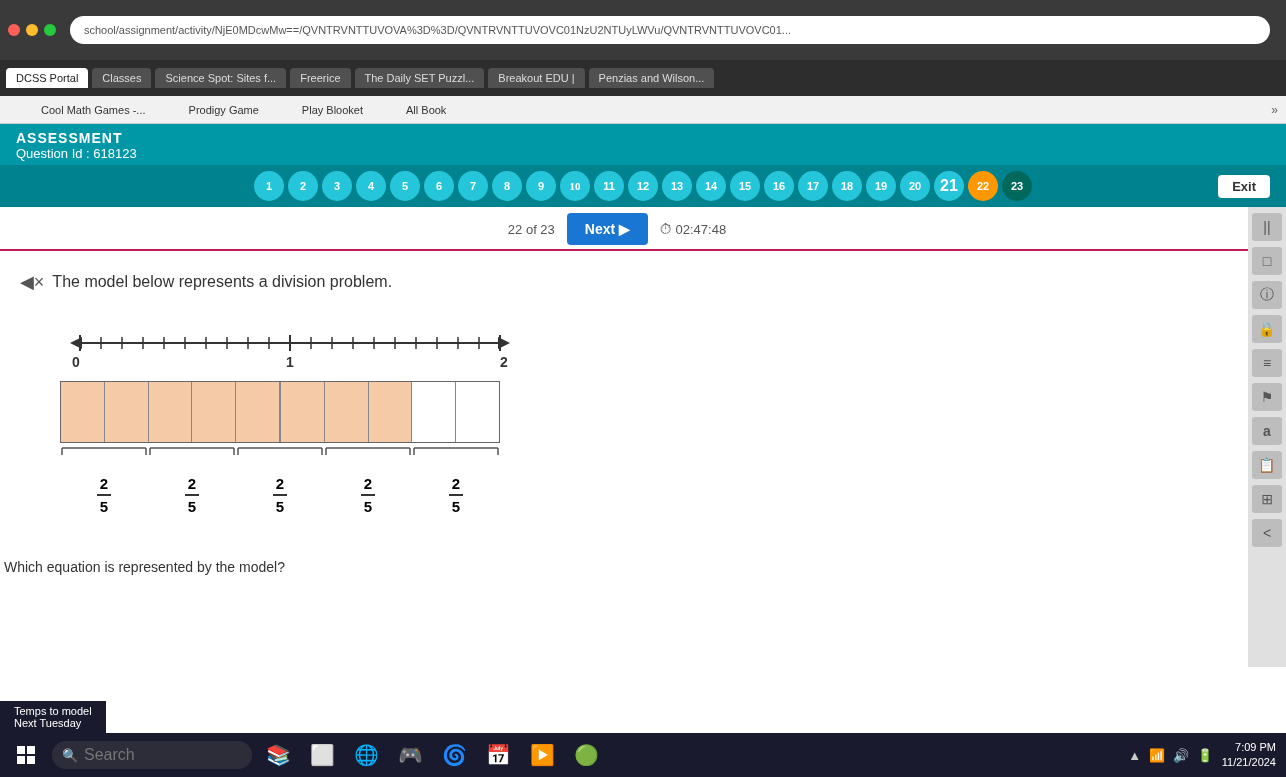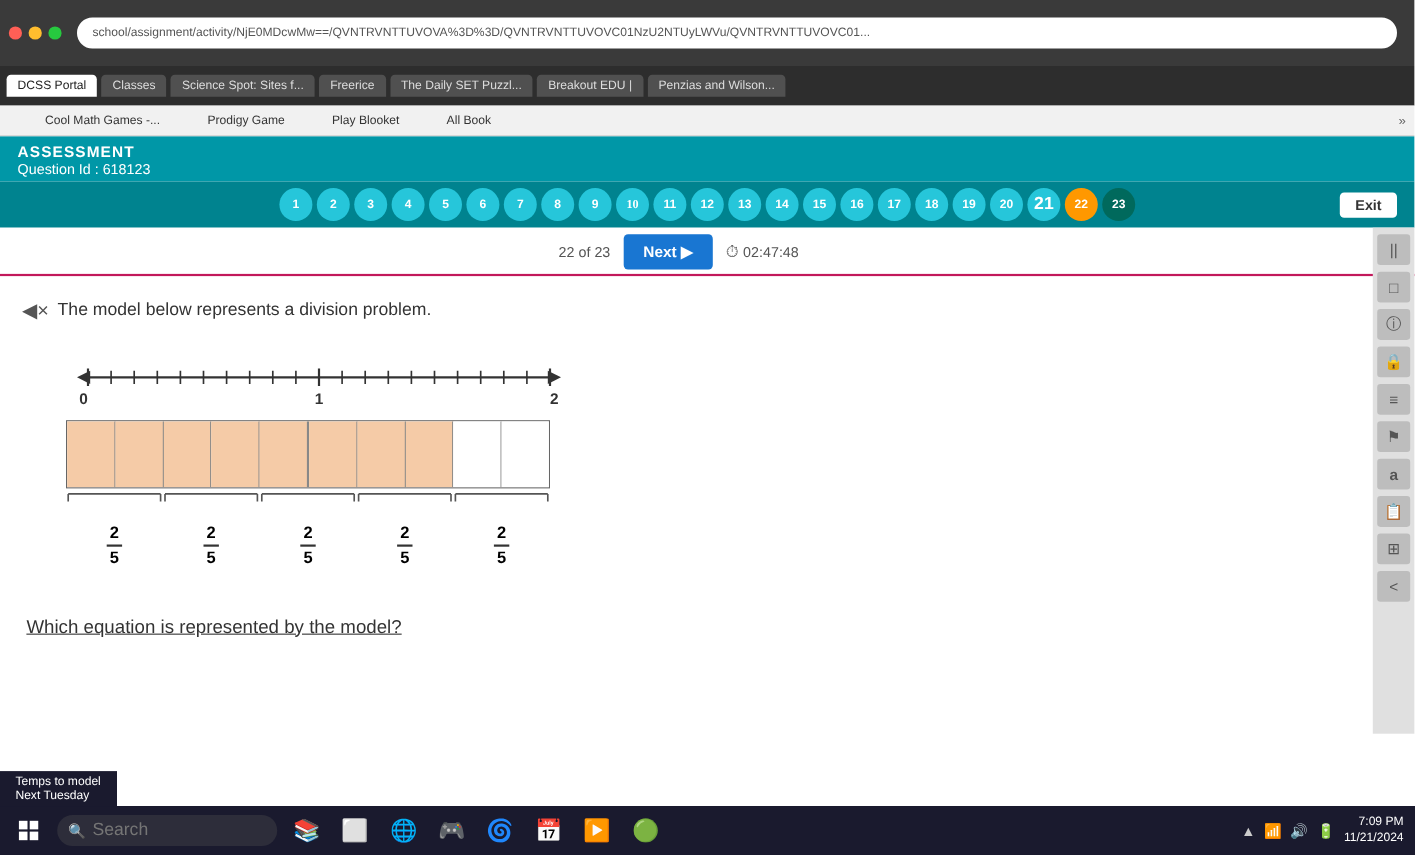--- a/index.html
+++ b/index.html
@@ -36,21 +36,21 @@
 
     
     .question-text { font-size: 16px; color: #333; padding: 10px 20px 14px; display: flex; align-items: center; gap: 8px; }
     .sound-icon { color: #555; font-size: 18px; cursor: pointer; }
 
     
     .number-line-container { padding: 10px 40px 0; }
     .number-line-wrap { position: relative; width: 440px; margin: 0 auto 0 20px; }
 
     
-    .bottom-question { font-size: 17px; color: #333; padding: 20px 24px 10px; text-decoration: underline; }
+    .bottom-question { font-size: 14px; color: #333; padding: 20px 4px 10px; }
 
     
     .right-sidebar { position: absolute; right: 0; top: 0; width: 40px; background: #e0e0e0; display: flex; flex-direction: column; align-items: center; padding: 6px 0; gap: 8px; height: 100%; }
     .sidebar-btn { width: 30px; height: 28px; background: #bdbdbd; border-radius: 3px; display: flex; align-items: center; justify-content: center; cursor: pointer; font-size: 14px; color: #555; }
 
     
     .taskbar { background: #1a1a2e; height: 44px; display: flex; align-items: center; padding: 0 10px; gap: 8px; position: fixed; bottom: 0; left: 0; right: 0; }
     .search-container { position: relative; display: flex; align-items: center; }
     .search-input-fake { background: #2d2d3a; color: #ccc; border: none; border-radius: 16px; padding: 5px 14px 5px 32px; font-size: 13px; width: 200px; }
   </style>

